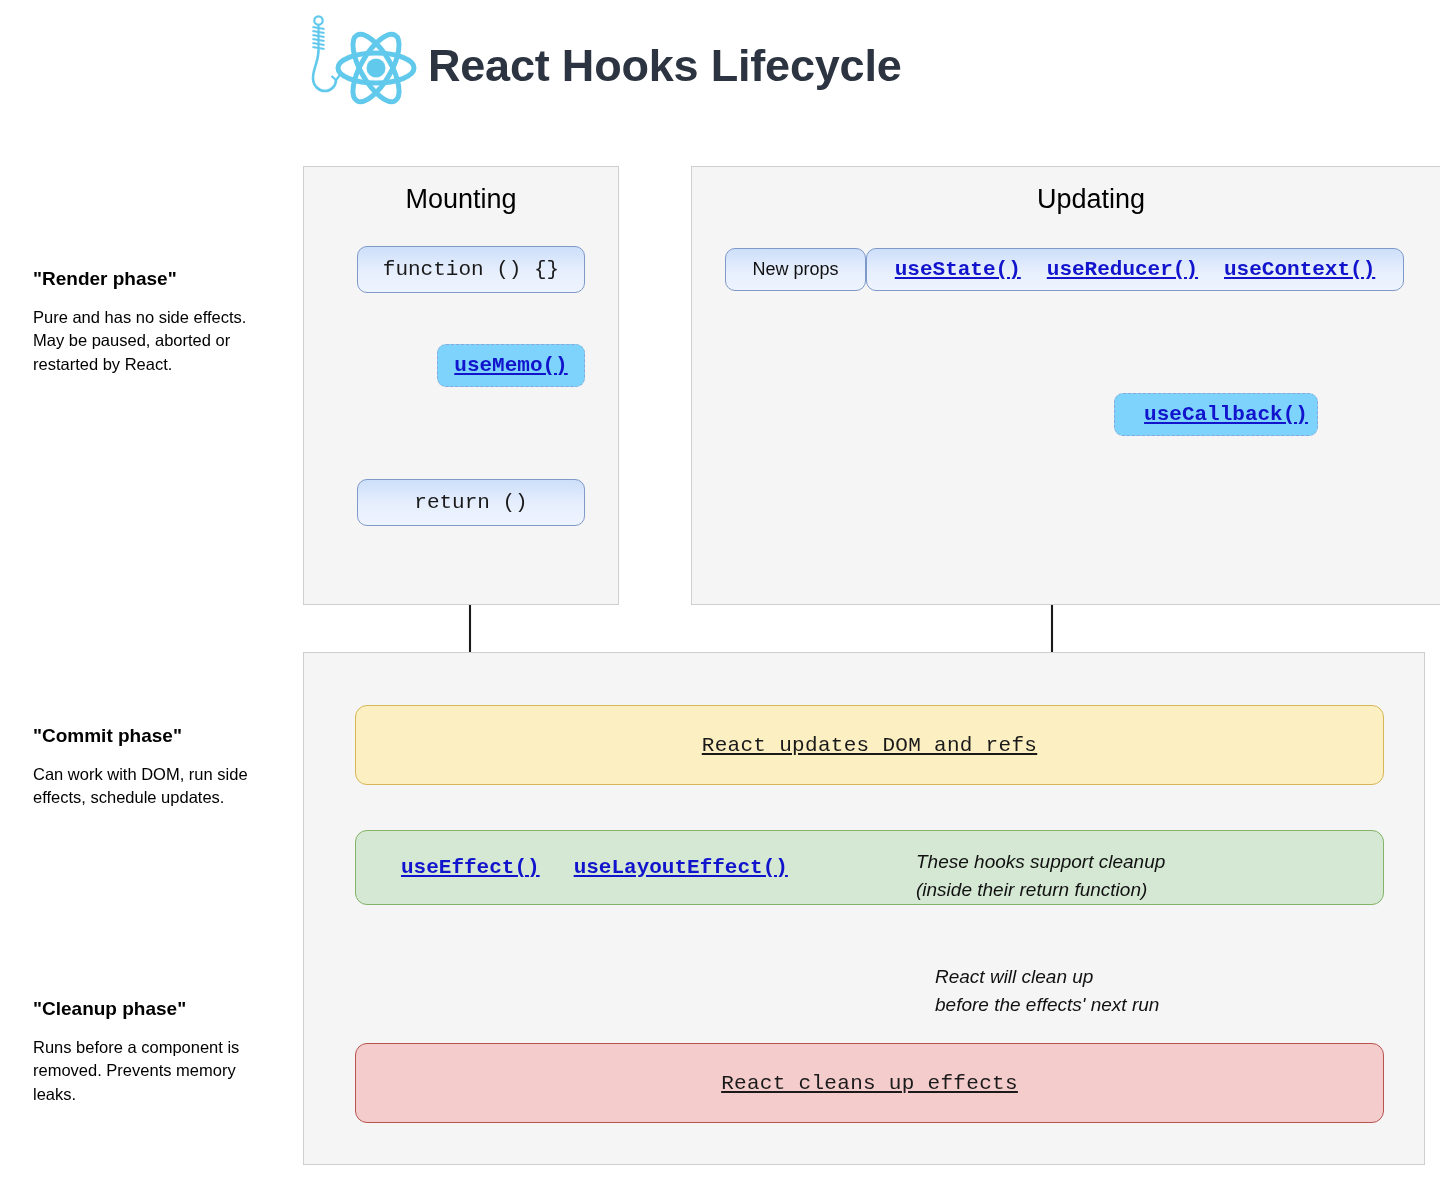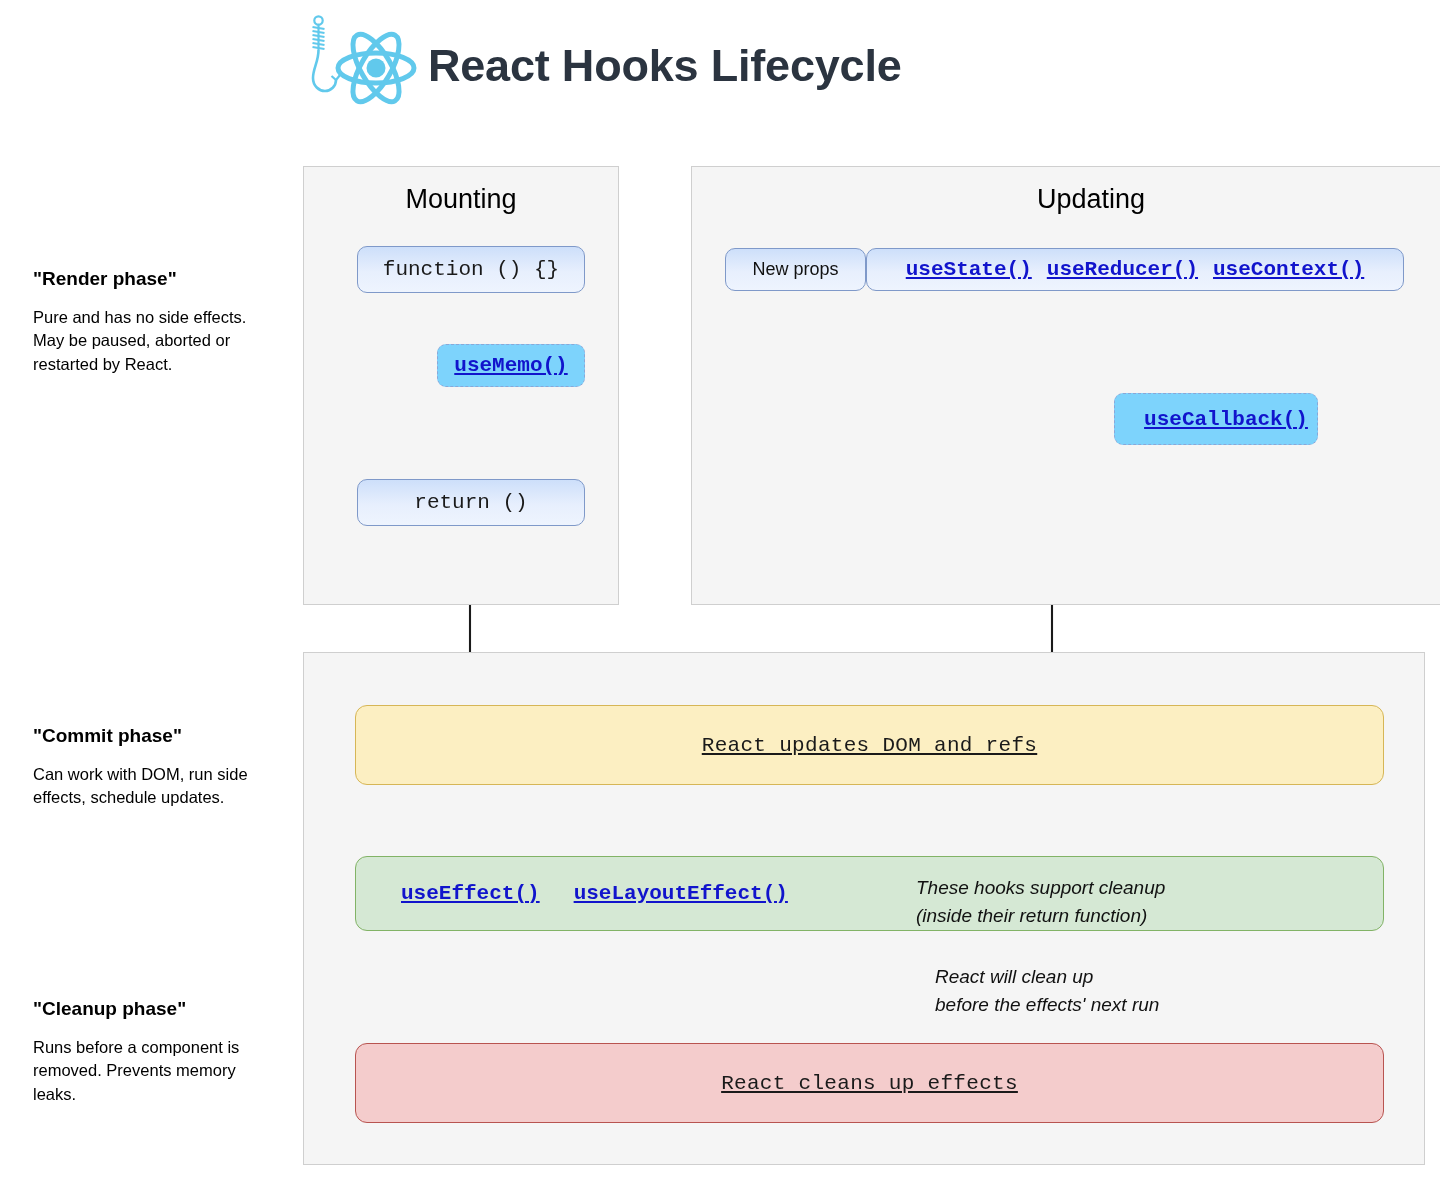--- a/index.html
+++ b/index.html
@@ -135,37 +135,37 @@
   #node-function { left: 357px; top: 246px; width: 228px; height: 47px; }
   #node-usememo  { left: 437px; top: 344px; width: 148px; height: 43px; }
   #node-return   { left: 357px; top: 479px; width: 228px; height: 47px; }
 
   
   #node-newprops {
     left: 725px; top: 248px; width: 141px; height: 43px;
   }
   #node-statehooks {
     left: 866px; top: 248px; width: 538px; height: 43px;
-    gap: 15px; justify-content: center;
-  }
-  #node-usecallback { left: 1114px; top: 393px; width: 204px; height: 52px; padding-left: 20px; }
+    gap: 26px; justify-content: center;
+  }
+  #node-usecallback { left: 1114px; top: 393px; width: 204px; height: 43px; padding-left: 20px; }
 
   
   .node-wide {
     left: 355px;
     width: 1029px;
     border-radius: 12px;
   }
   #node-dom {
     top: 705px; height: 80px;
     background: #fcefc2;
     border: 1.6px solid #d6b656;
   }
   #node-effects {
-    top: 856px; height: 75px;
+    top: 830px; height: 75px;
     background: #d5e8d4;
     border: 1.6px solid #82b366;
     justify-content: flex-start;
   }
   #node-cleanup {
     top: 1043px; height: 80px;
     background: #f4cccc;
     border: 1.6px solid #b85450;
   }
   .mono-box-text {

